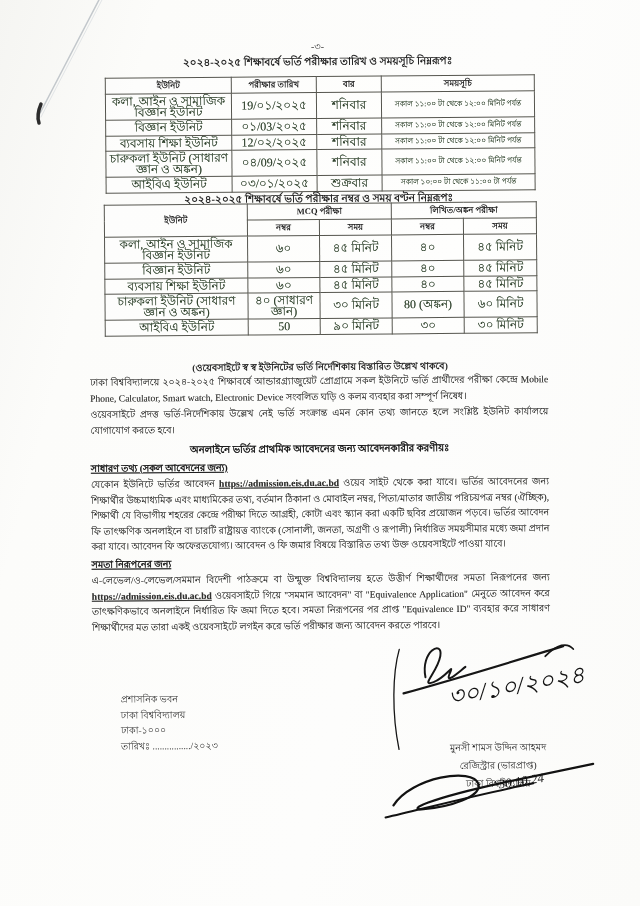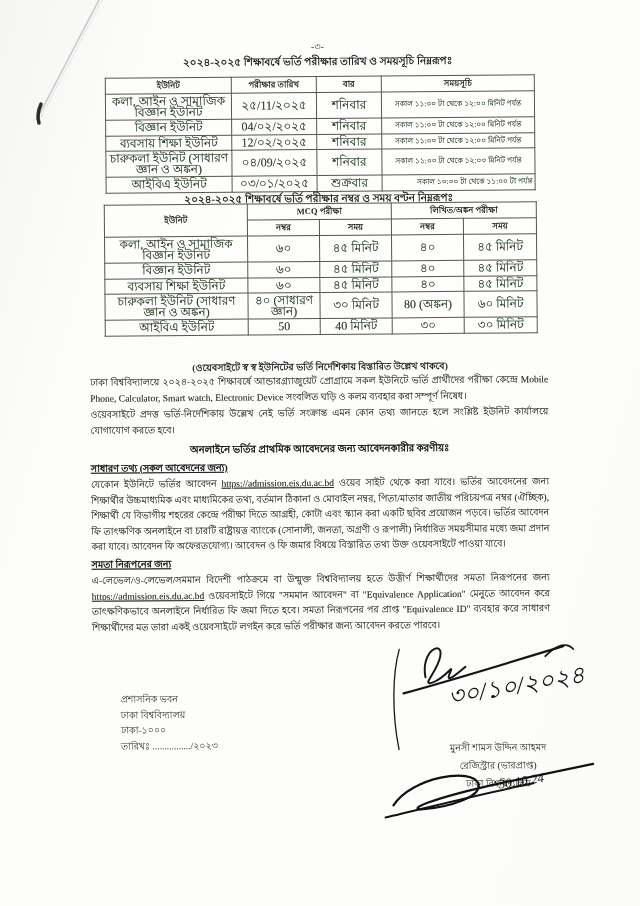--- a/index.html
+++ b/index.html
@@ -17,21 +17,21 @@
   th{font-weight:bold;font-size:8.5px;line-height:11px;color:#1e1e1e;}
   td{font-size:12px;line-height:10.5px;color:#32432f;text-shadow:0 0 0.5px rgba(40,70,40,0.55);}
   .tbl-schedule{left:107px;top:76px;width:429px;}
   .tbl-marks{left:105px;top:203px;width:432px;}
   .web-note{position:absolute;left:0;top:360px;width:640px;font-weight:bold;font-size:9.5px;color:#262626;}
   .textcol{position:absolute;left:90px;top:374px;width:458px;font-size:9.5px;line-height:15.5px;
            text-align:justify;color:#30302e;text-shadow:0 0 0.4px rgba(30,30,30,0.45);}
   .textcol p{margin:0 0 1px 0;}
   .h-bold{font-weight:bold;text-align:center;font-size:10px;margin:4px 0 3px 0;color:#1d1d1d;}
   .subhead{font-weight:bold;text-decoration:underline;font-size:9.5px;text-align:left;margin:2px 0 1px 0;color:#1d1d1d;}
-  .url{font-weight:normal;text-decoration:underline;}
+  .url{font-weight:bold;text-decoration:underline;}
   .sig-block{position:absolute;left:385px;top:636px;width:220px;text-align:center;}
   .sig-svg{display:block;}
   .sig-name{font-size:9.5px;line-height:18px;color:#242424;margin-top:-16px;}
   .sig-line{display:block;}
   .footer-left{position:absolute;left:118px;top:691px;width:220px;font-size:9.5px;line-height:15.5px;color:#303030;}
   .bottom-sig{position:absolute;left:378px;top:760px;}
   .artifacts{position:absolute;left:0;top:0;pointer-events:none;}
 </style>
 </head>
 <body>
@@ -53,47 +53,47 @@
         <tr>
           <th>ইউনিট</th>
           <th>পরীক্ষার তারিখ</th>
           <th>বার</th>
           <th>সময়সূচি</th>
         </tr>
       </thead>
       <tbody>
           <tr>
             <td>কলা, আইন ও সামাজিক বিজ্ঞান ইউনিট</td>
-            <td>২৫/11/২০২৫</td>
+            <td>19/০১/২০২৫</td>
             <td>শনিবার</td>
             <td style="font-size: 7.5px;">সকাল ১১:০০ টা থেকে ১২:০০ মিনিট পর্যন্ত</td>
           </tr>
           <tr>
             <td>বিজ্ঞান ইউনিট</td>
-            <td>04/০২/২০২৫</td>
+            <td>০১/03/২০২৫</td>
             <td>শনিবার</td>
             <td style="font-size: 7.5px;">সকাল ১১:০০ টা থেকে ১২:০০ মিনিট পর্যন্ত</td>
           </tr>
           <tr>
             <td>ব্যবসায় শিক্ষা ইউনিট</td>
             <td>12/০২/২০২৫</td>
             <td>শনিবার</td>
             <td style="font-size: 7.5px;">সকাল ১১:০০ টা থেকে ১২:০০ মিনিট পর্যন্ত</td>
           </tr>
           <tr>
             <td>চারুকলা ইউনিট (সাধারণ জ্ঞান ও অঙ্কন)</td>
             <td>০৪/09/২০২৫</td>
             <td>শনিবার</td>
             <td style="font-size: 7.5px;">সকাল ১১:০০ টা থেকে ১২:০০ মিনিট পর্যন্ত</td>
           </tr>
           <tr>
             <td>আইবিএ ইউনিট</td>
             <td>০৩/০১/২০২৫</td>
             <td>শুক্রবার</td>
-            <td style="font-size: 7.5px; text-align: right;">সকাল ১০:০০ টা থেকে ১১:০০ টা পর্যন্ত</td>
+            <td style="font-size: 7.5px;">সকাল ১০:০০ টা থেকে ১১:০০ টা পর্যন্ত</td>
           </tr>
         </tbody>
     </table>
 
     <div class="t2-title center">২০২৪-২০২৫ শিক্ষাবর্ষে ভর্তি পরীক্ষার নম্বর ও সময় বণ্টন নিম্নরূপঃ</div>
 
     <table class="tbl-marks">
       <colgroup>
           <col style="width:143px">
           <col style="width:72px">
@@ -139,21 +139,21 @@
           <tr>
             <td>চারুকলা ইউনিট (সাধারণ জ্ঞান ও অঙ্কন)</td>
             <td>৪০ (সাধারণ জ্ঞান)</td>
             <td>৩০ মিনিট</td>
             <td>80 (অঙ্কন)</td>
             <td>৬০ মিনিট</td>
           </tr>
           <tr>
             <td>আইবিএ ইউনিট</td>
             <td>50</td>
-            <td>40 মিনিট</td>
+            <td>৯০ মিনিট</td>
             <td>৩০</td>
             <td>৩০ মিনিট</td>
           </tr>
         </tbody>
     </table>
 
     <div class="web-note center">(ওয়েবসাইটে স্ব স্ব ইউনিটের ভর্তি নির্দেশিকায় বিস্তারিত উল্লেখ থাকবে)</div>
 
     <div class="textcol">
       <p>ঢাকা বিশ্ববিদ্যালয়ে ২০২৪-২০২৫ শিক্ষাবর্ষে আন্ডারগ্র্যাজুয়েট প্রোগ্রামে সকল ইউনিটে ভর্তি প্রার্থীদের পরীক্ষা কেন্দ্রে Mobile Phone, Calculator, Smart watch, Electronic Device সংবলিত ঘড়ি ও কলম ব্যবহার করা সম্পূর্ণ নিষেধ।</p>

